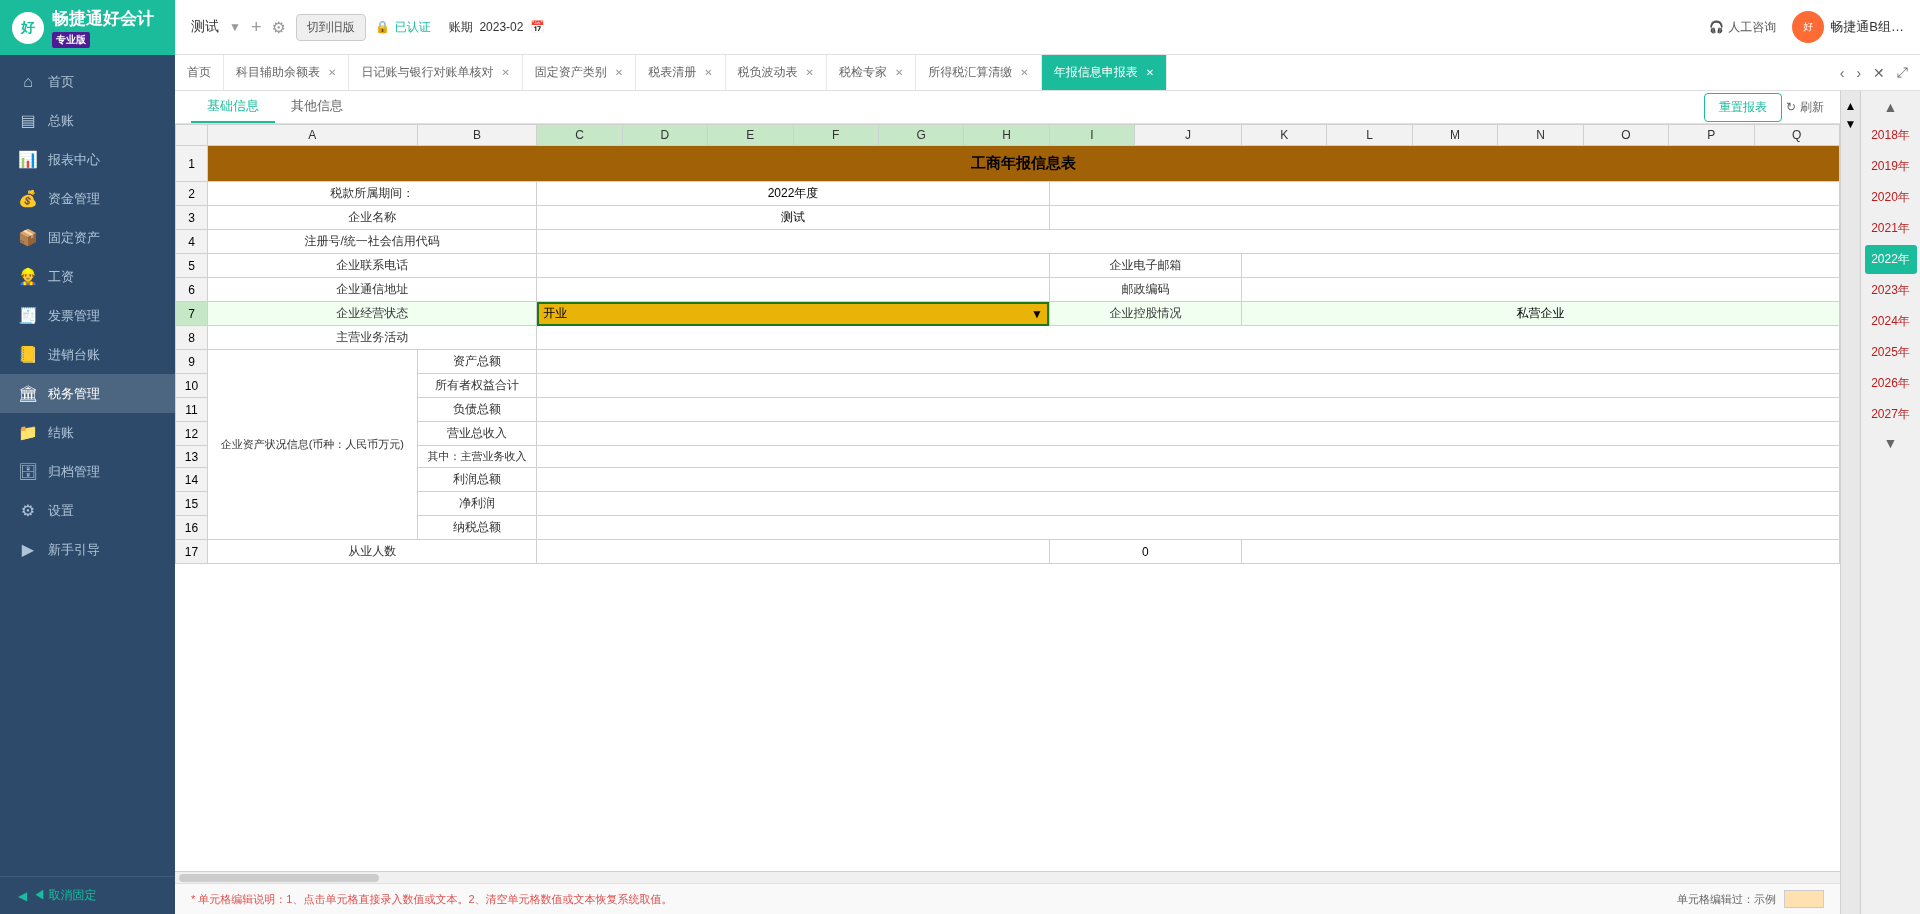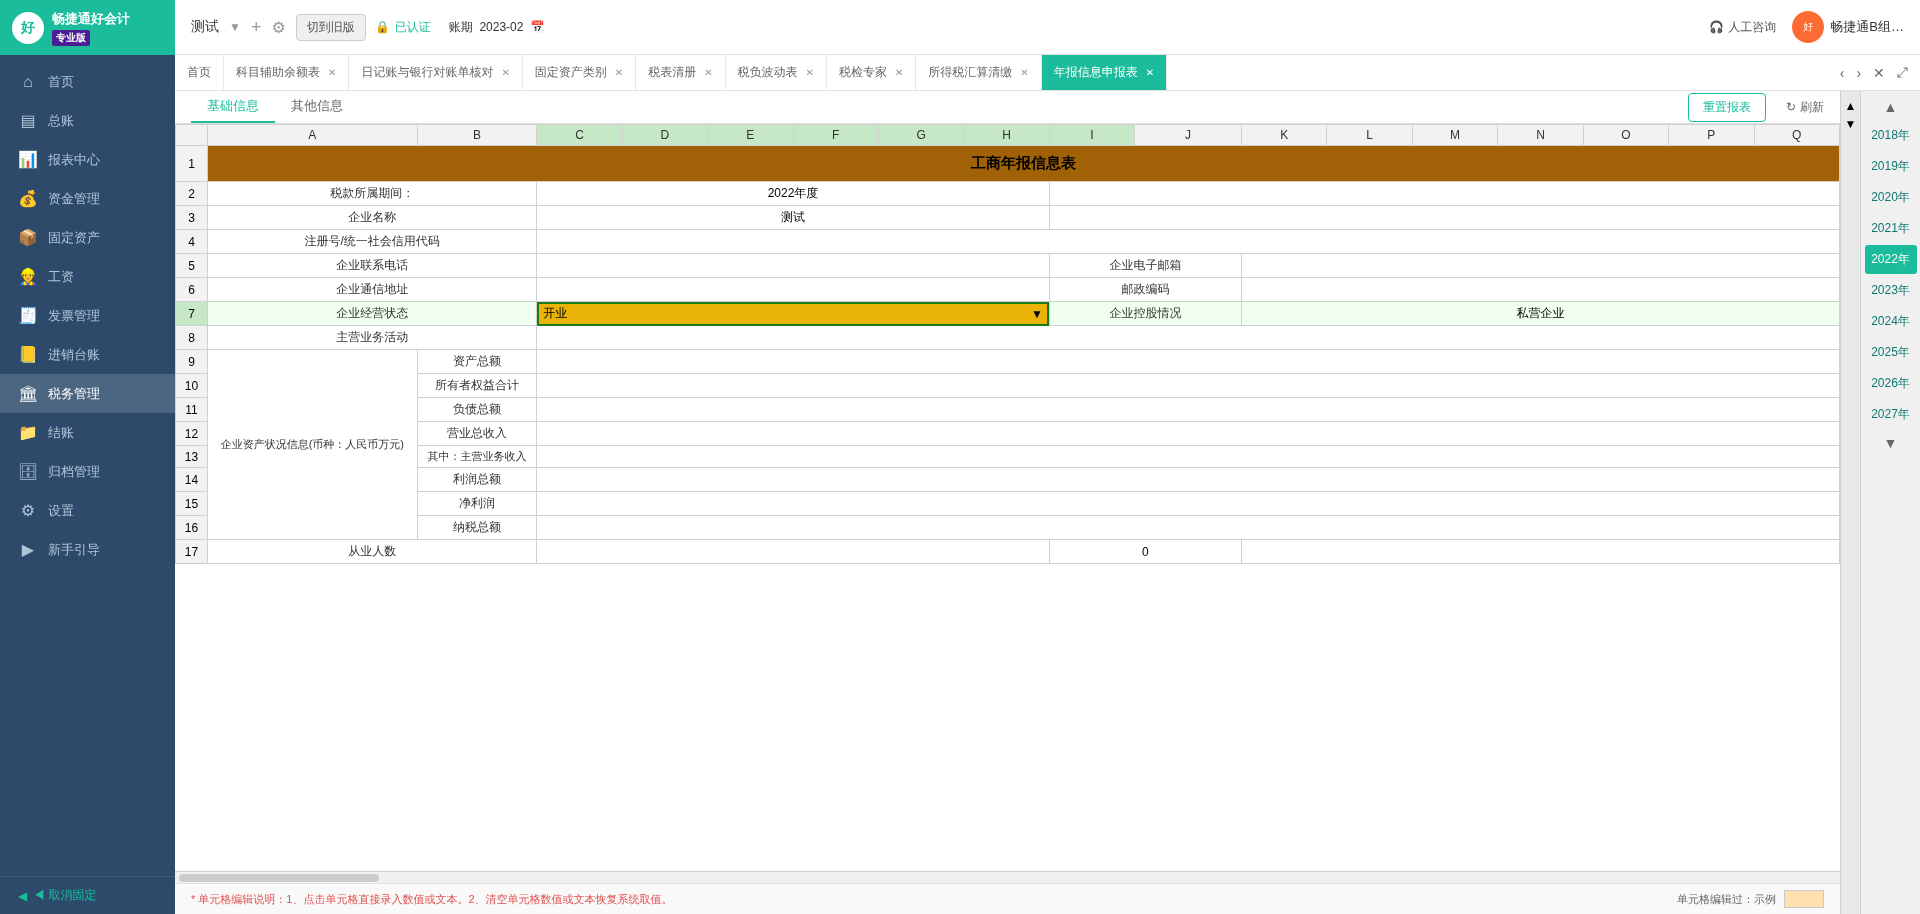--- a/index.html
+++ b/index.html
@@ -71,37 +71,37 @@
     .cell-value { text-align: left; margin-top: 10px; }
     .cell-merged { text-align: center; font-weight: bold; font-size: 14px; }
     .dropdown-cell { display: flex; align-items: center; justify-content: space-between; }
     .h-scroll { height: 12px; background: #f0f0f0; border-top: 1px solid #d0d0d0; display: flex; align-items: center; padding: 0 4px; }
     .footer-bar { background: #f9f9f9; padding: 6px 16px; border-top: 1px solid #e0e0e0; display: flex; align-items: center; justify-content: space-between; font-size: 11px; color: #e05050; }
     .footer-right { color: #666; display: flex; align-items: center; gap: 8px; }
     .example-cell { width: 40px; height: 18px; background: #ffe0b0; border: 1px solid #ccc; display: inline-block; }
 
     
     .right-panel { width: 60px; background: #f0f0f0; border-left: 1px solid #d0d0d0; display: flex; flex-direction: column; align-items: center; padding: 4px 0; gap: 2px; overflow-y: auto; }
-    .year-item { width: 52px; padding: 6px 4px; text-align: center; cursor: pointer; font-size: 12px; color: #0f766e; border-radius: 3px; }
+    .year-item { width: 52px; padding: 6px 4px; text-align: center; cursor: pointer; font-size: 12px; color: #b91c1c; border-radius: 3px; }
     .year-item.active { background: #1abc9c; color: white; }
     .year-nav { width: 52px; text-align: center; cursor: pointer; color: #666; font-size: 14px; padding: 4px; }
     .side-collapse { width: 20px; background: #e8e8e8; border-left: 1px solid #d0d0d0; display: flex; flex-direction: column; align-items: center; padding: 8px 0; gap: 4px; cursor: pointer; }
   </style>
 </head>
 <body>
 
 <div class="app-container">
 
   <div class="sidebar">
     <div class="sidebar-logo">
       <div class="logo-icon">
         <span style="color:#1abc9c;font-weight:bold;font-size:14px;">好</span>
       </div>
       <div>
-        <div style="font-size:13px;font-weight:bold;">畅捷通好会计</div>
+        <div style="font-size:17px;font-weight:bold;">畅捷通好会计</div>
         <div style="font-size:10px;background:#4c1d95;padding:1px 4px;border-radius:2px;margin-top:2px;display:inline-block;">专业版</div>
       </div>
     </div>
     <div class="sidebar-nav">
       <div class="sidebar-item">
         <span class="icon">⌂</span>
         <span>首页</span>
       </div>
       <div class="sidebar-item">
         <span class="icon">▤</span>
@@ -238,21 +238,21 @@
 
         <div style="background:white;display:flex;align-items:center;justify-content:space-between;padding:0 16px;border-bottom:1px solid #e0e0e0;">
           <div class="sub-tabs" style="padding:0;border:none;flex:1;">
             <div class="sub-tab active">
               <span>基础信息</span>
             </div>
             <div class="sub-tab">
               <span>其他信息</span>
             </div>
           </div>
-          <div style="display:flex;gap:20px;align-items:center;">
+          <div style="display:flex;gap:4px;align-items:center;">
             <button class="toolbar-btn">重置报表</button>
             <button class="refresh-btn">
               <span>↻</span>
               <span>刷新</span>
             </button>
           </div>
         </div>
 
         <div class="spreadsheet-container">
           <div class="spreadsheet-scroll">

